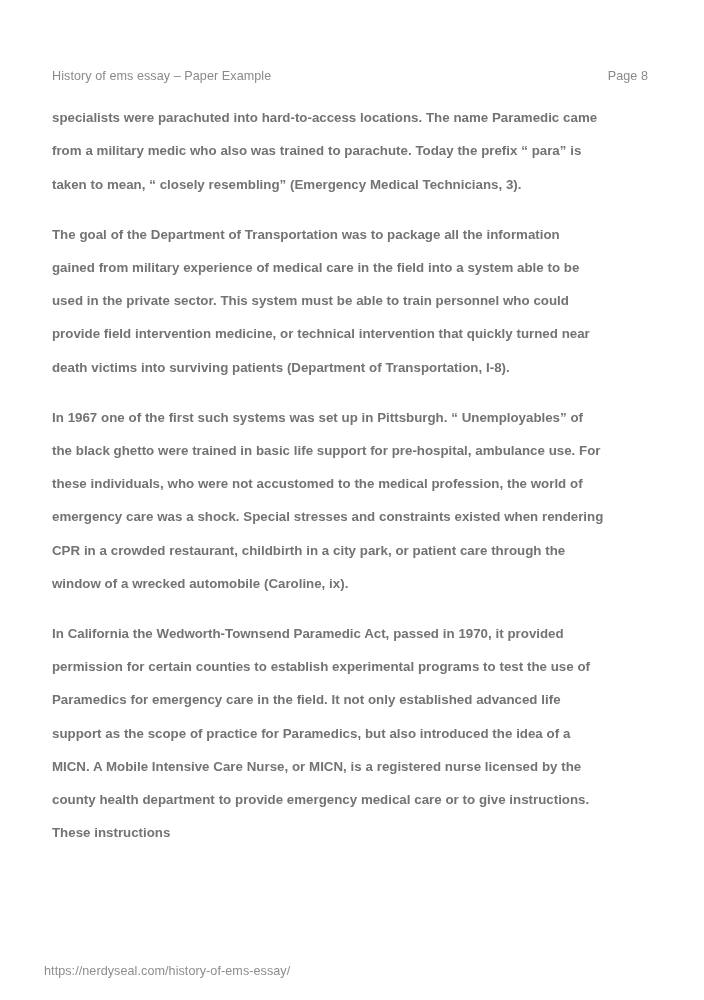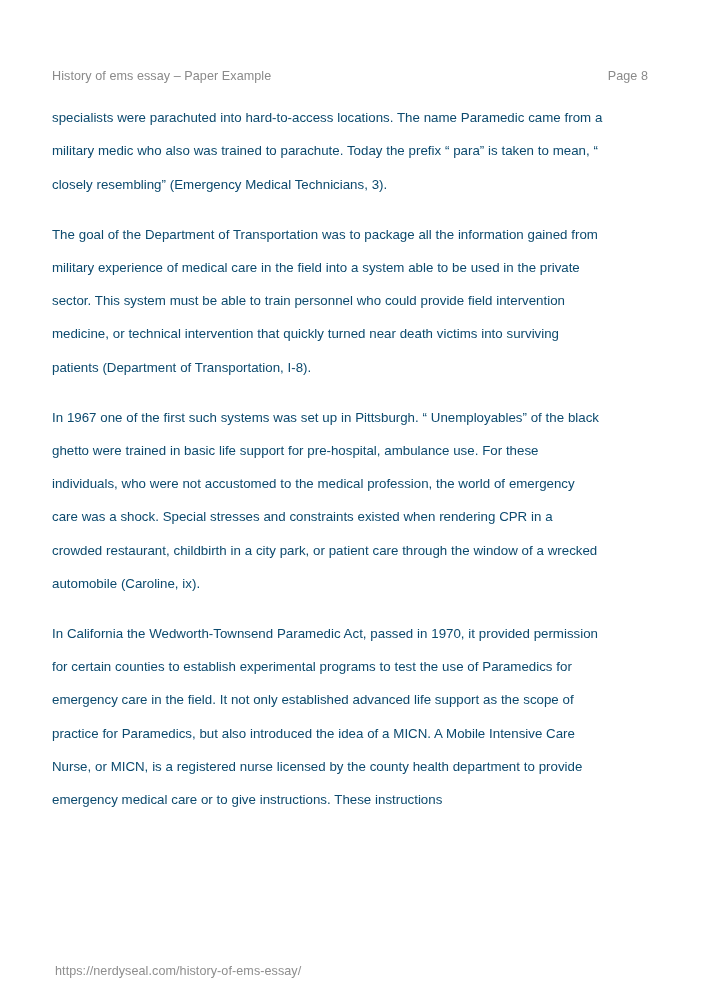--- a/index.html
+++ b/index.html
@@ -46,32 +46,33 @@
 
   
   .body-copy {
     margin-top: 17px;
     width: 552px;
   }
   .body-copy p {
     margin: 0 0 17px 0;
     font-size: 13.3px;
     line-height: 33.2px;
-    color: #0c4a6e;
+    color: #737373;
     text-align: left;
     word-spacing: 0.01em;
+    font-weight: bold;
   }
   .body-copy p:last-child {
     margin-bottom: 0;
   }
 
   
   .page-footer {
     position: absolute;
-    left: 55px;
+    left: 44px;
     top: 936px;
     font-size: 12.6px;
     line-height: 1.2;
     color: #8e8e8e;
     letter-spacing: 0.005em;
   }
   .page-footer .source-url {
     color: #8e8e8e;
     text-decoration: none;
   }

